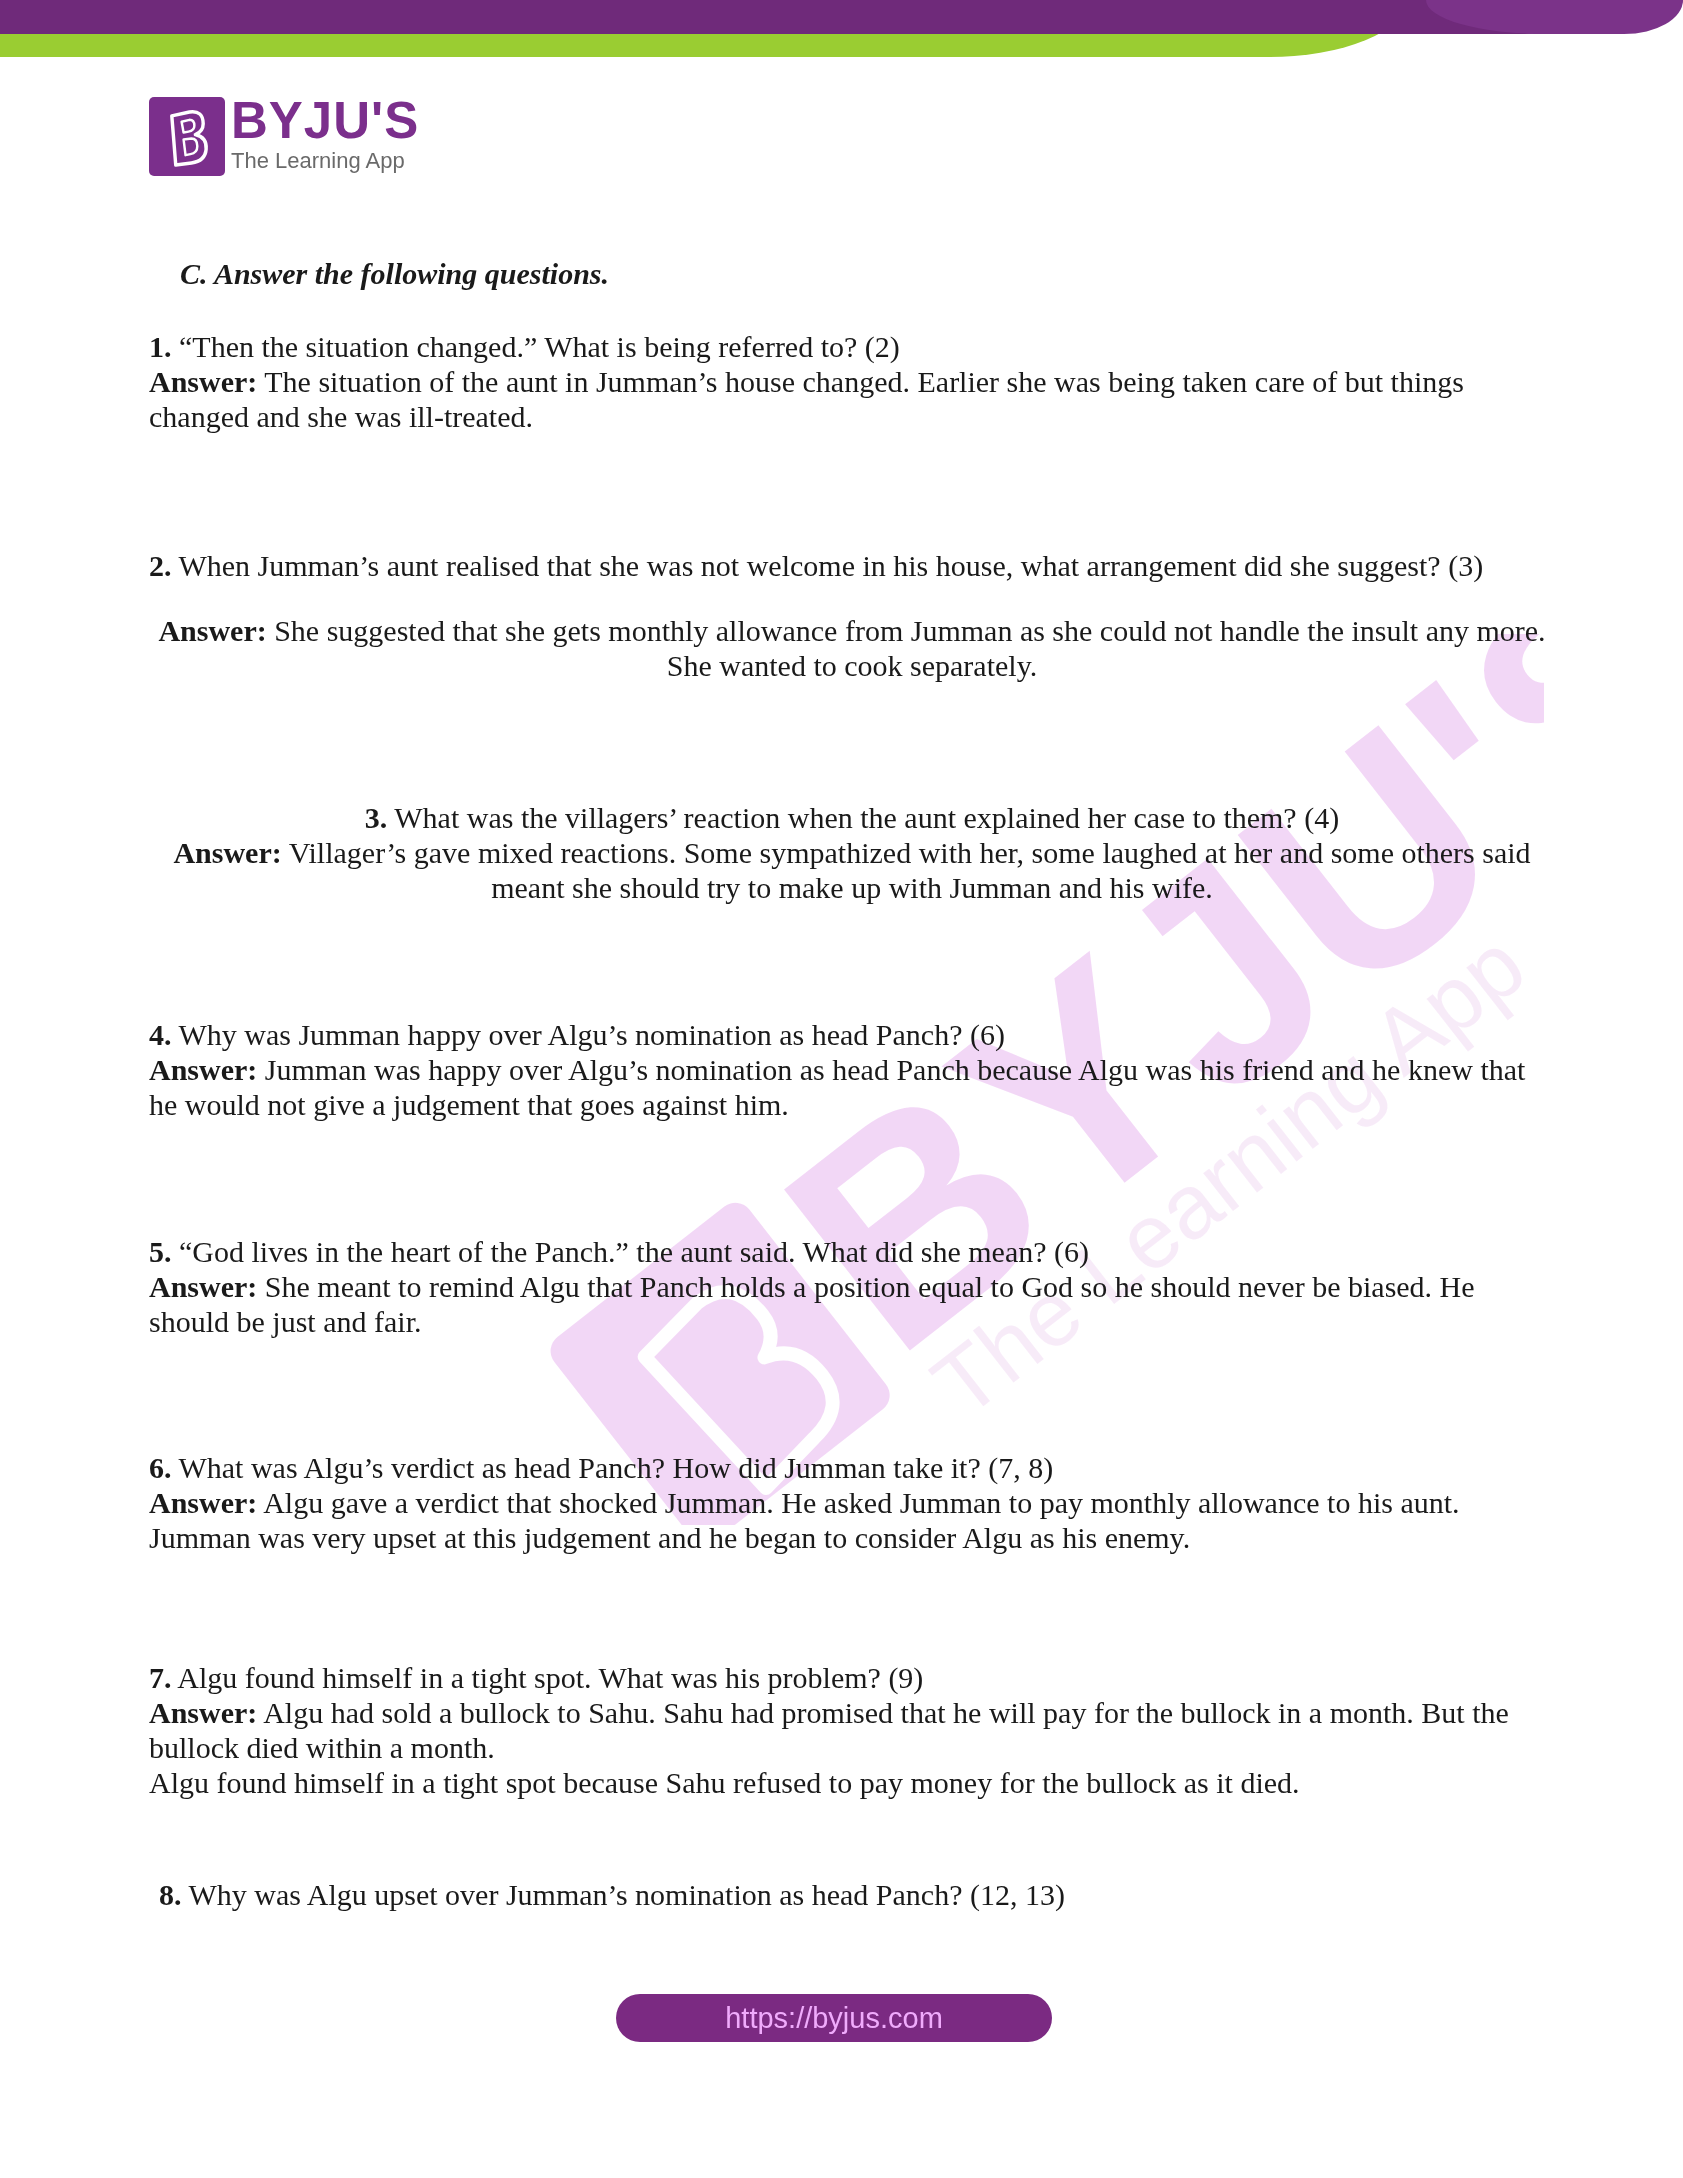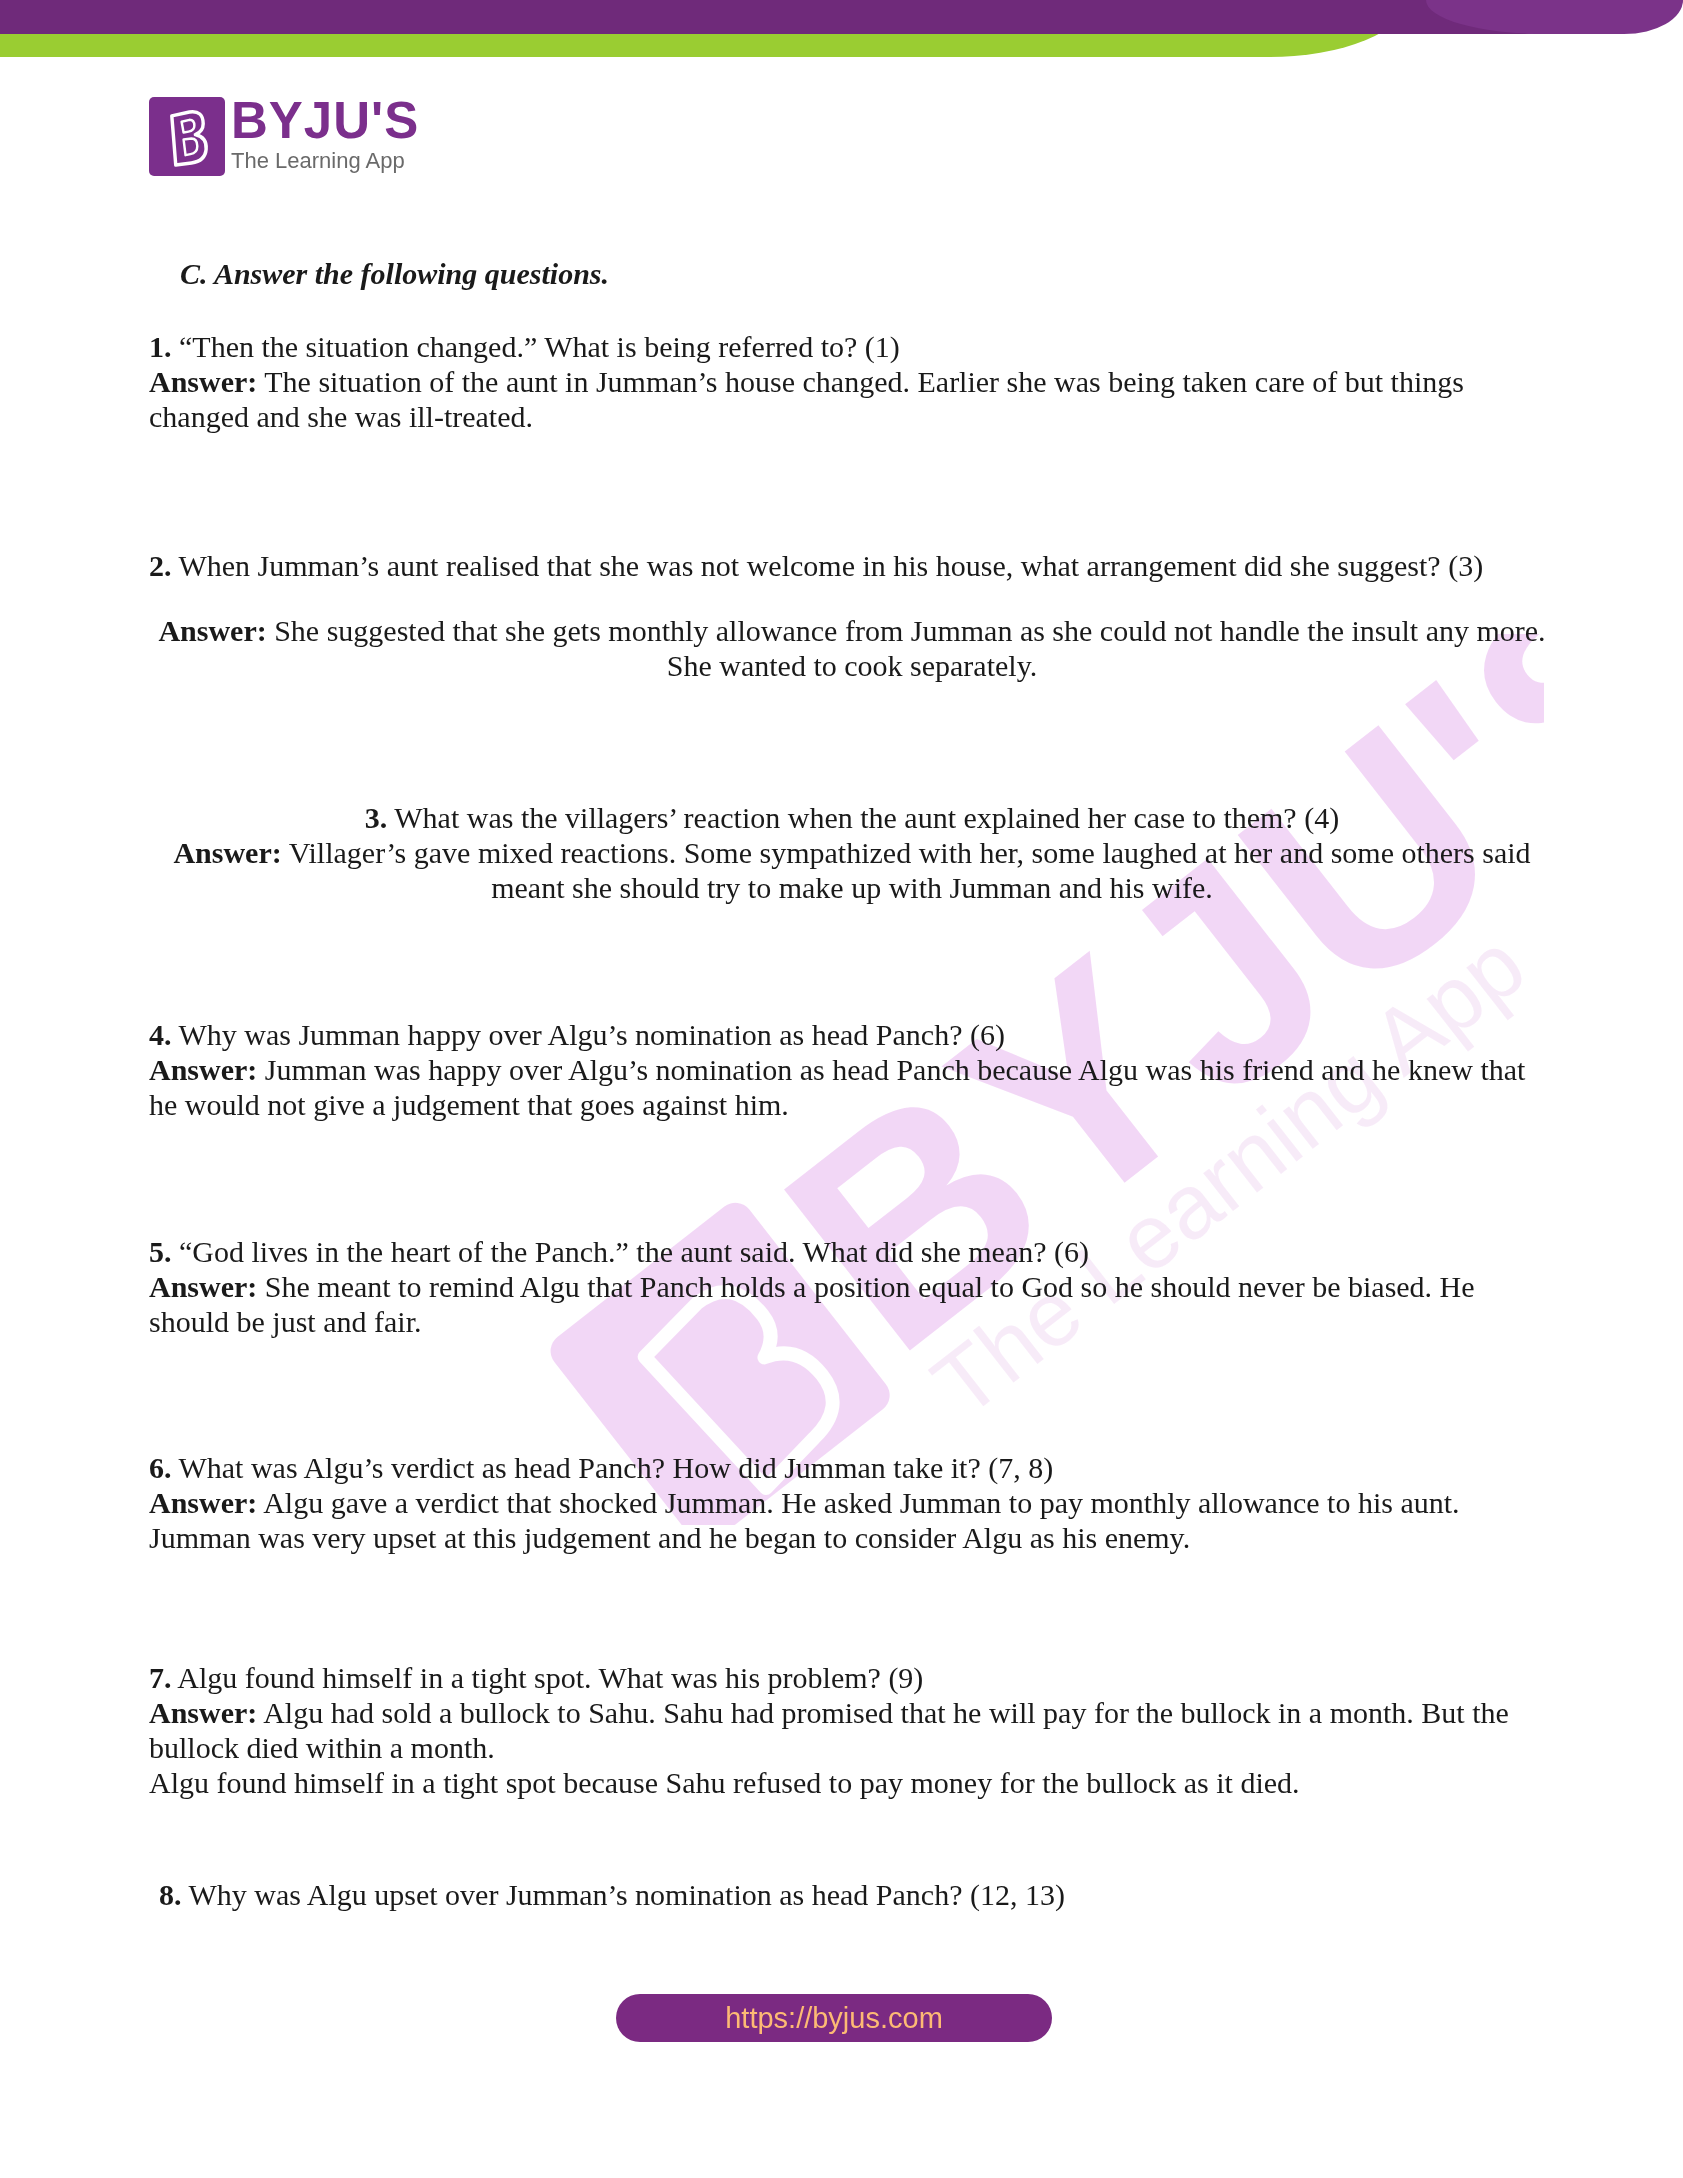--- a/index.html
+++ b/index.html
@@ -111,21 +111,21 @@
   .answer { }
   .answer-label { font-weight: bold; }
   .answer p { margin: 0; }
   
   .footer-pill {
     position: absolute;
     left: 616px; top: 1994px;
     width: 436px; height: 48px;
     background: #7b2a82;
     border-radius: 24px;
-    color: #fdba74;
+    color: #f0abfc;
     font-family: "Liberation Sans", "DejaVu Sans", sans-serif;
     font-size: 29px;
     display: flex;
     align-items: center;
     justify-content: center;
     text-decoration: none;
   }
 </style>
 </head>
 <body>
@@ -154,21 +154,21 @@
     <path d="M95 450 L170 440 Q215 440 215 490 Q215 515 190 525 Q225 535 225 575 Q225 615 180 620 L110 630 Z" fill="none" stroke="#ffffff" stroke-width="14" stroke-linejoin="round"></path>
     <text x="290" y="610" font-family="Liberation Sans, DejaVu Sans, sans-serif" font-weight="bold" font-size="300" fill="#e9b8f0">BYJU'S</text>
     <text x="310" y="700" font-family="Liberation Sans, DejaVu Sans, sans-serif" font-size="92" fill="#f2dcf4">The Learning App</text>
   </g>
 </svg>
 
 <div class="content">
   <div class="section-title">C. Answer the following questions.</div>
 
   <div class="qa" style="top:329px;">
-    <div><span class="q-num">1.</span> <span>“Then the situation changed.” What is being referred to? (1)</span></div>
+    <div><span class="q-num">1.</span> <span>“Then the situation changed.” What is being referred to? (2)</span></div>
     <div class="answer">
       <p><span class="answer-label">Answer:</span> <span>The situation of the aunt in Jumman’s house changed. Earlier she was being taken care of but things changed and she was ill-treated.</span></p>
     </div>
   </div>
 
   <div class="qa" style="top:546px;">
     <div style="line-height:39px;"><span class="q-num">2.</span> <span>When Jumman’s aunt realised that she was not welcome in his house, what arrangement did she suggest? (3)</span></div>
     <div class="answer" style="margin-top:28px;text-align:center;">
       <p><span class="answer-label">Answer:</span> <span>She suggested that she gets monthly allowance from Jumman as she could not handle the insult any more. She wanted to cook separately.</span></p>
     </div>

